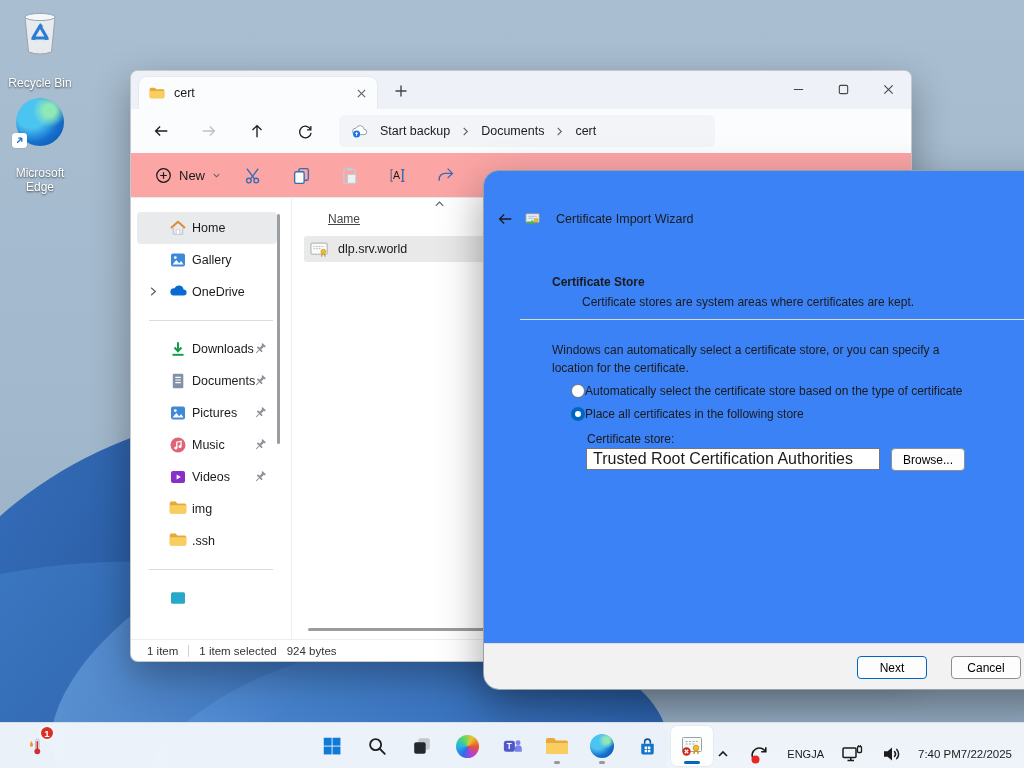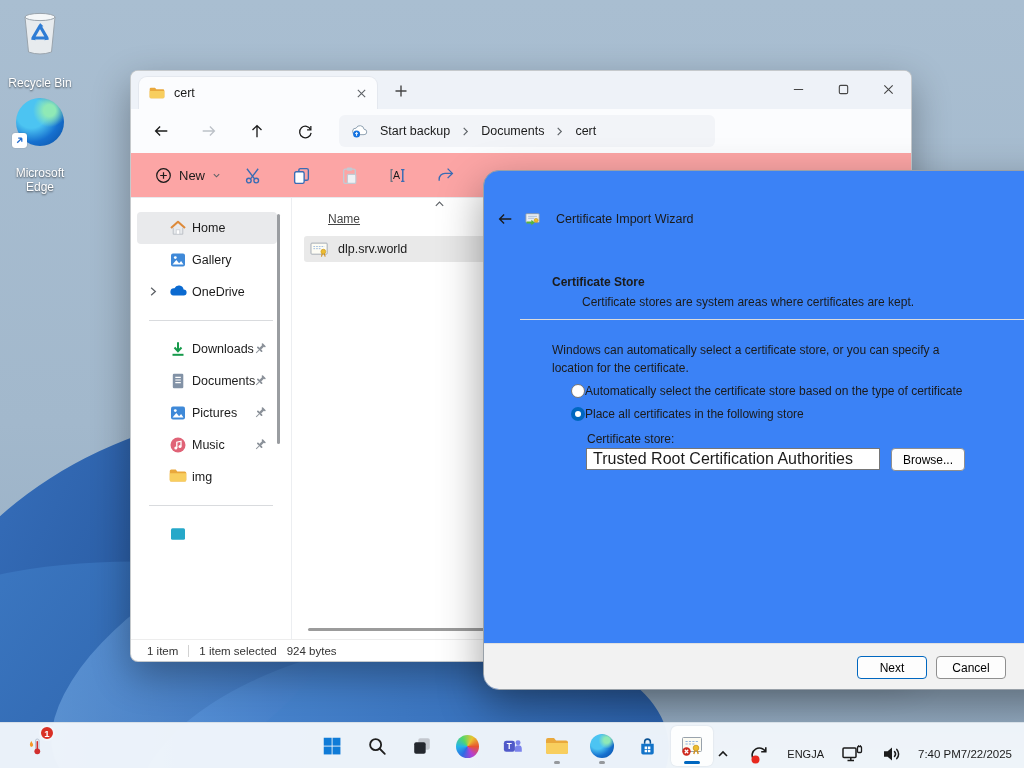--- a/index.html
+++ b/index.html
@@ -76,21 +76,21 @@
   .d-radio { position:absolute; left:87px; display:flex; align-items:center; font-size:12px; }
   .r1 { top:213px; } .r2 { top:236px; }
   .rb { width:14px; height:14px; border-radius:50%; background:#fff; border:1px solid #767676; flex:none; }
   .rb.on { border:4.5px solid #0067c0; }
   .d-storelabel { position:absolute; left:103px; top:261px; font-size:12px; }
   .d-input { position:absolute; left:102px; top:277px; width:294px; height:22px; border:1px solid #767676; font-size:16px; font-family:"Liberation Sans",sans-serif; padding:8px 6px; color:#1b1b1b; background:#fff; }
   .d-btn { position:absolute; height:23px; background:#fdfdfd; border:1px solid #8f8f8f; border-radius:4px; font-size:12px; font-family:"Liberation Sans",sans-serif; display:flex; align-items:center; justify-content:center; }
   .d-browse { left:407px; top:277px; width:74px; }
   .d-footer { position:absolute; left:0; right:0; bottom:0; height:46px; background:#f2f2f2; border-top:1px solid #e0e0e0;text-decoration:underline; }
   .d-next { left:373px; top:12px; width:70px; border:1px solid #0067c0; }
-  .d-cancel { left:452px; top:12px; width:70px; }
+  .d-cancel { left:467px; top:12px; width:70px; }
 
   
   #taskbar { position:absolute; left:0; right:0; bottom:0; height:46px; background:rgba(241,246,251,.97); border-top:1px solid rgba(210,219,228,.8); }
   .tb-weather { position:absolute; left:16px; top:4px; width:40px; height:38px; border-radius:5px; display:flex; align-items:center; justify-content:center; }
   .tb-badge { position:absolute; right:1px; top:-2px; min-width:16px; height:16px; border-radius:8px; background:#d93025; border:2px solid #f1f6fb; color:#fff; font-size:9.5px; font-weight:bold; display:flex; align-items:center; justify-content:center; }
   .tb-center { position:absolute; left:512px; top:3px; transform:translateX(-50%); display:flex; gap:3px; }
   .tb-btn { width:42px; height:40px; border-radius:6px; display:flex; align-items:center; justify-content:center; position:relative; }
   .tb-btn.active { background:rgba(255,255,255,.85); box-shadow:0 0 2px rgba(0,0,0,.12); }
   .dot { position:absolute; bottom:2px; left:50%; transform:translateX(-50%); width:6px; height:3px; border-radius:2px; background:#95989c; }
   .bar { position:absolute; bottom:2px; left:50%; transform:translateX(-50%); width:16px; height:3px; border-radius:2px; background:#0067c0; }
@@ -348,25 +348,47 @@
         <svg class="si-pin" width="14" height="14" viewBox="0 0 14 14">
             <g transform="rotate(45 7 7)" fill="#8b9199">
               <rect x="4.5" y="1" width="5" height="1.6" rx=".8"></rect>
               <rect x="5.8" y="2" width="2.4" height="5"></rect>
               <rect x="3.5" y="6.5" width="7" height="1.8" rx=".9"></rect>
               <rect x="6.6" y="8.3" width="1" height="4.2"></rect>
             </g>
           </svg>
       </div>
       <div class="side-item">
+        <svg class="si-ic" width="18" height="18" viewBox="0 0 18 18">
+          <rect x="2" y="3" width="14" height="12" rx="2" fill="#8a30c9"></rect>
+          <path d="M7.6 6.6l4.2 2.4-4.2 2.4z" fill="#fff"></path>
+        </svg>
+        <span>Videos</span>
+        <svg class="si-pin" width="14" height="14" viewBox="0 0 14 14">
+            <g transform="rotate(45 7 7)" fill="#8b9199">
+              <rect x="4.5" y="1" width="5" height="1.6" rx=".8"></rect>
+              <rect x="5.8" y="2" width="2.4" height="5"></rect>
+              <rect x="3.5" y="6.5" width="7" height="1.8" rx=".9"></rect>
+              <rect x="6.6" y="8.3" width="1" height="4.2"></rect>
+            </g>
+          </svg>
+      </div>
+      <div class="side-item">
         <svg class="si-ic" width="18" height="15" viewBox="0 0 24 20">
           <path d="M1 4a2 2 0 012-2h6l2 2.5h10a2 2 0 012 2V16a2 2 0 01-2 2H3a2 2 0 01-2-2z" fill="#e9a83c"></path>
           <path d="M1 7h22v9a2 2 0 01-2 2H3a2 2 0 01-2-2z" fill="#f8ce5e"></path>
         </svg>
         <span>img</span>
+      </div>
+      <div class="side-item">
+        <svg class="si-ic" width="18" height="15" viewBox="0 0 24 20">
+          <path d="M1 4a2 2 0 012-2h6l2 2.5h10a2 2 0 012 2V16a2 2 0 01-2 2H3a2 2 0 01-2-2z" fill="#e9a83c"></path>
+          <path d="M1 7h22v9a2 2 0 01-2 2H3a2 2 0 01-2-2z" fill="#f8ce5e"></path>
+        </svg>
+        <span>.ssh</span>
       </div>
       <div class="side-div"></div>
       <div class="side-item">
         <svg class="si-ic" width="18" height="18" viewBox="0 0 18 18">
           <rect x="2" y="3.2" width="14" height="11.6" rx="1.5" fill="#26a8c9"></rect>
         </svg>
       </div>
       <div class="side-scroll"></div>
     </div>
 

